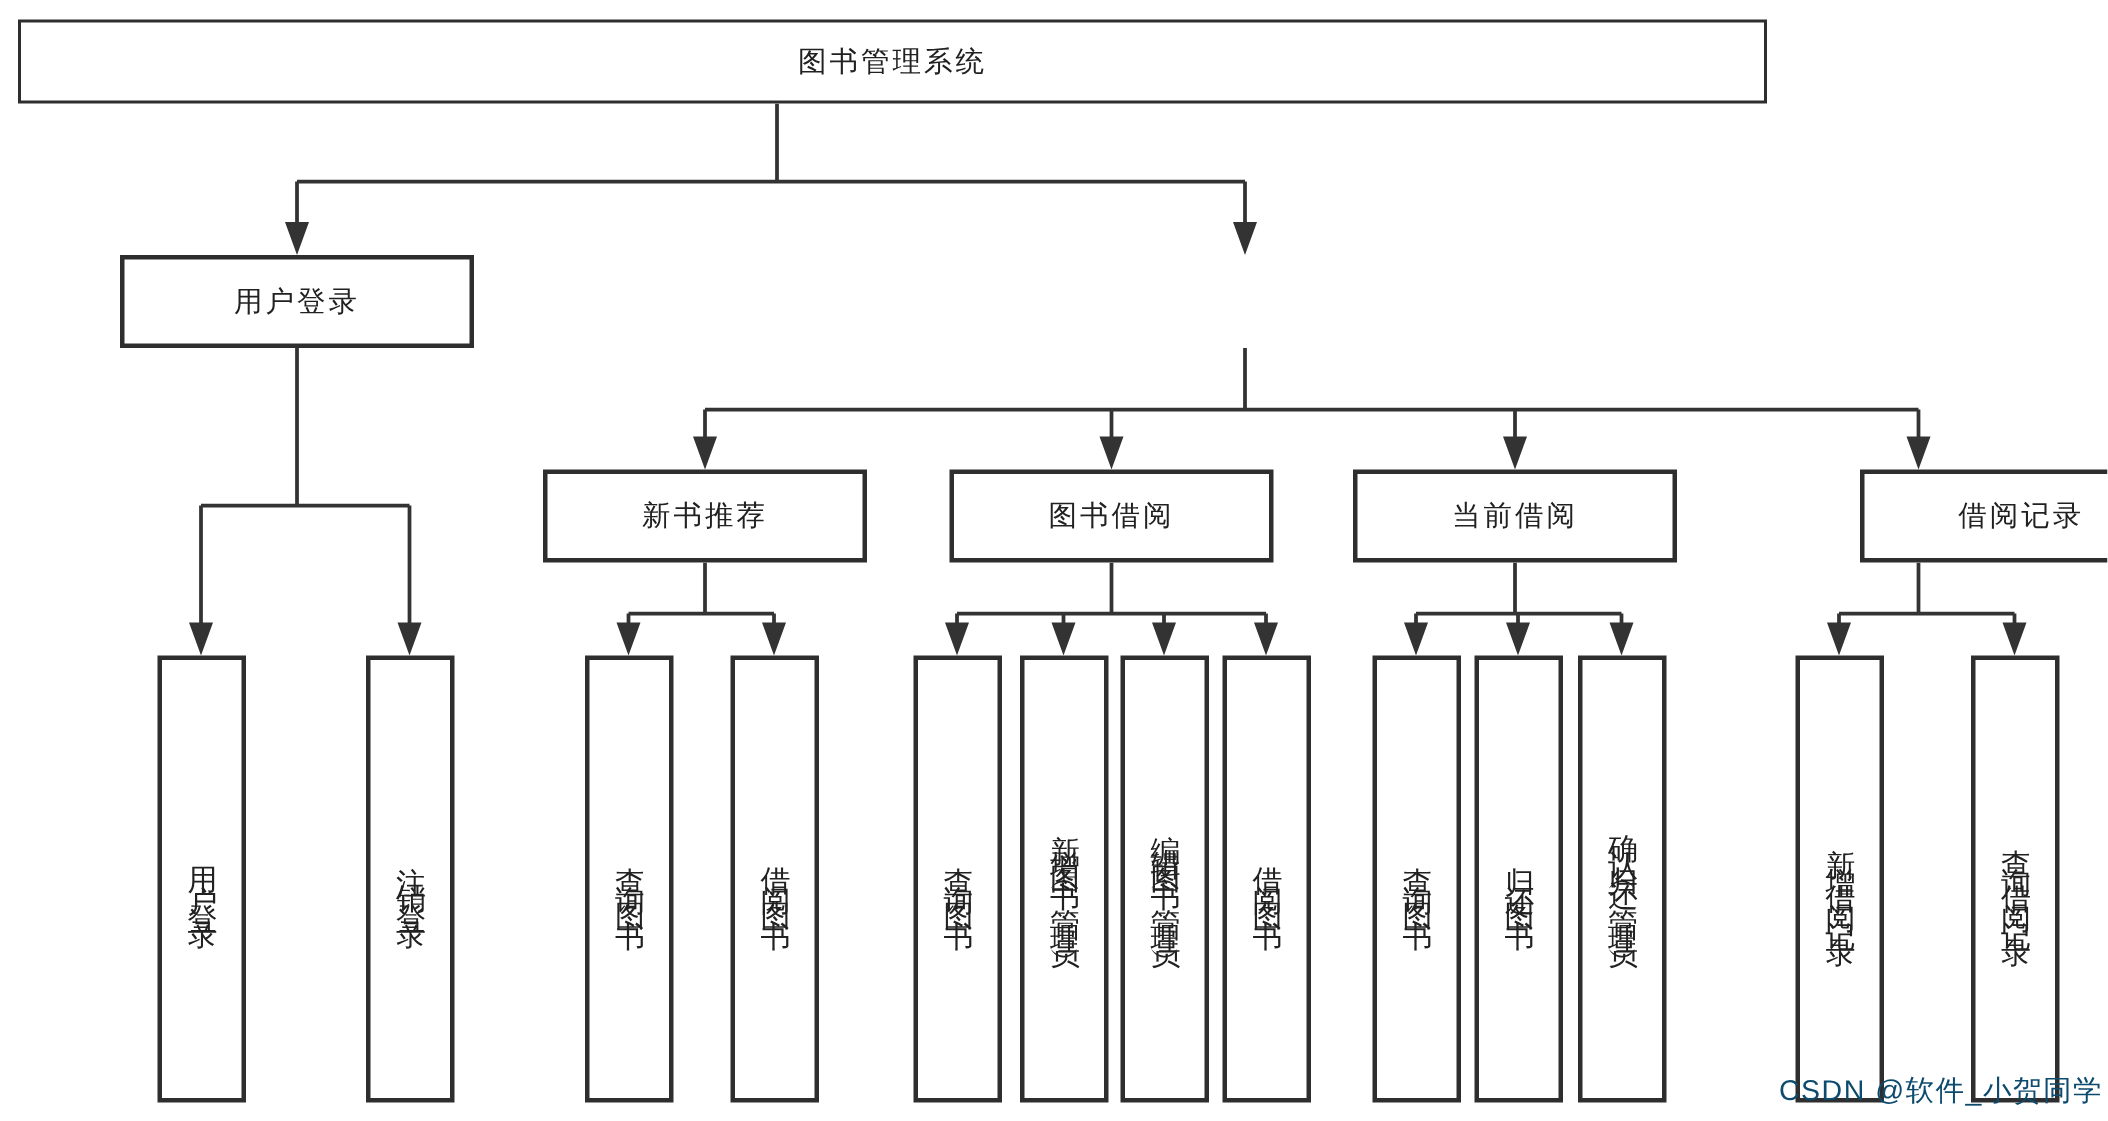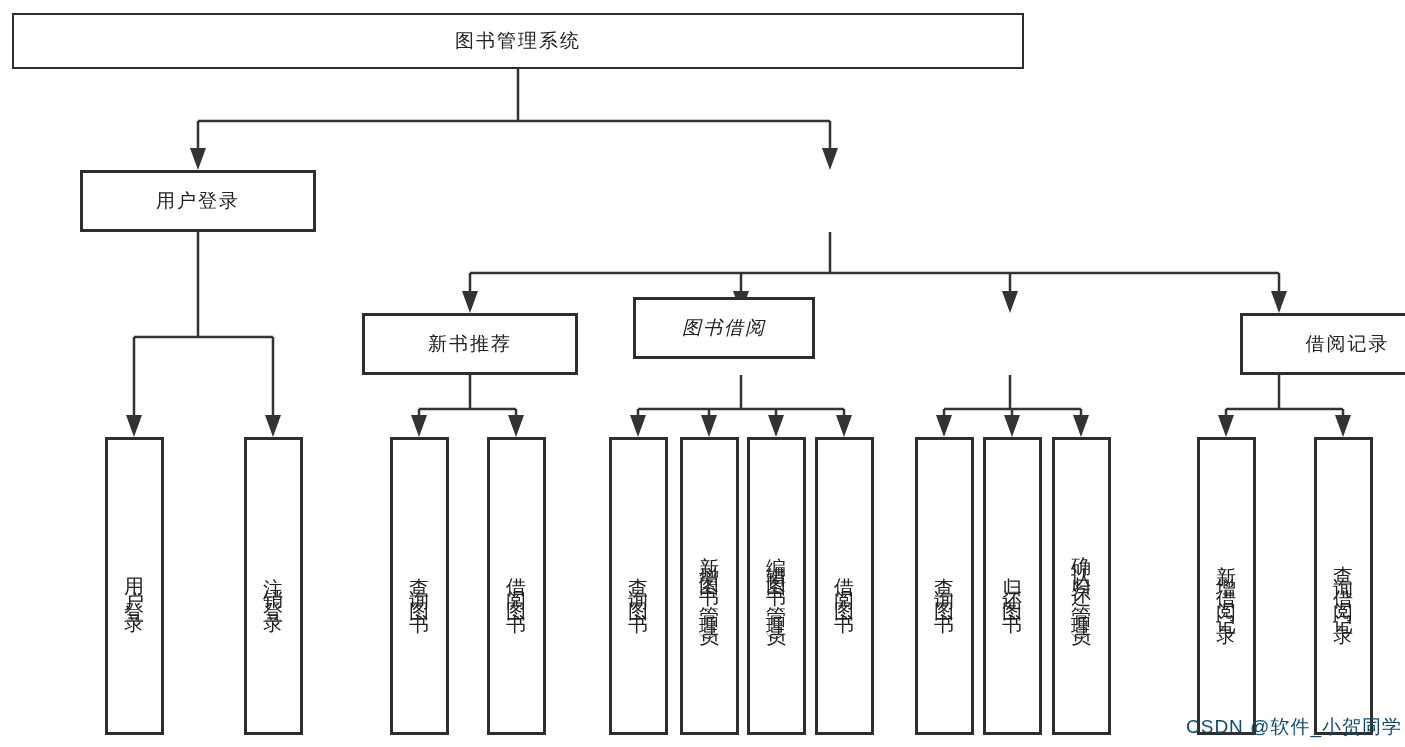--- a/index.html
+++ b/index.html
@@ -44,33 +44,36 @@
              M1002,291 L1018,291 L1010,313 Z M1271,291 L1287,291 L1279,313 Z
              M126,415 L142,415 L134,437 Z M265,415 L281,415 L273,437 Z
              M411,415 L427,415 L419,437 Z M508,415 L524,415 L516,437 Z
              M630,415 L646,415 L638,437 Z M701,415 L717,415 L709,437 Z
              M768,415 L784,415 L776,437 Z M836,415 L852,415 L844,437 Z
              M936,415 L952,415 L944,437 Z M1004,415 L1020,415 L1012,437 Z
              M1073,415 L1089,415 L1081,437 Z
              M1218,415 L1234,415 L1226,437 Z M1335,415 L1351,415 L1343,437 Z"></path>
   </svg>
 
-  <div class="box hbox rootbox" style="left:12px;top:13px;width:1012px;height:56px;">
+  <div class="box hbox rootbox" style="left:12px;top:13px;width:1166px;height:56px;">
     <span>图书管理系统</span>
   </div>
 
   <div class="box hbox" style="left:80px;top:170px;width:236px;height:62px;">
     <span>用户登录</span>
   </div>
 
   <div class="box hbox" style="left:362px;top:313px;width:216px;height:62px;font-family:Liberation Mono, monospace;">
     <span>新书推荐</span>
   </div>
-  <div class="box hbox" style="left:633px;top:297px;width:182px;height:62px;font-style:italic;">
+  <div class="box hbox" style="left:633px;top:313px;width:216px;height:62px;">
     <span>图书借阅</span>
+  </div>
+  <div class="box hbox" style="left:902px;top:313px;width:216px;height:62px;">
+    <span>当前借阅</span>
   </div>
   <div class="box hbox" style="left:1240px;top:313px;width:215px;height:62px;">
     <span>借阅记录</span>
   </div>
 
   <div class="box vbox" style="left:105px;top:437px;width:59px;height:298px;">
     <span>用户登录</span>
   </div>
   <div class="box vbox" style="left:244px;top:437px;width:59px;height:298px;">
     <span>注销登录</span>

